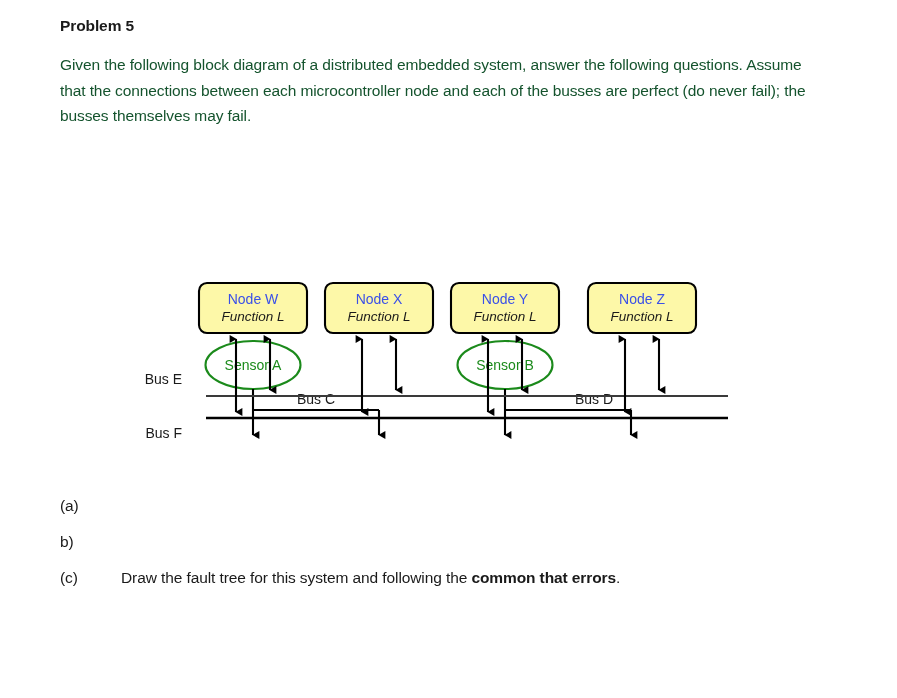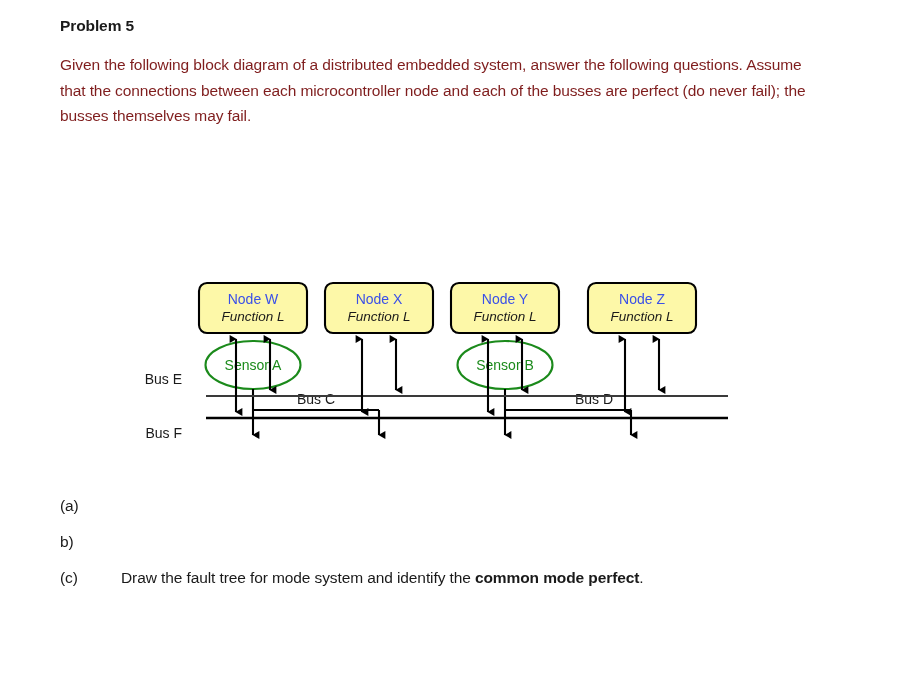--- a/index.html
+++ b/index.html
@@ -33,21 +33,21 @@
     color: #1a1a1a;
   }
 
   .intro-block {
     position: absolute;
     left: 44px;
     top: 52px;
     width: 770px;
     font-size: 15.5px;
     line-height: 25.5px;
-    color: #7f1d1d;
+    color: #14532d;
     letter-spacing: -0.1px;
   }
 
   .diagram-wrap {
     position: absolute;
     left: 0px;
     top: 160px;
     width: 897px;
     height: 300px;
   }
@@ -219,18 +219,18 @@
     <div class="q-row">
       <span class="q-marker">(a)</span>
     </div>
 
     <div class="q-row">
       <span class="q-marker">b)</span>
     </div>
 
     <div class="q-row">
       <span class="q-marker">(c)</span>
-      <span class="q-text"><span>Draw the fault tree for mode system and identify the </span><b>common mode perfect</b><span>.</span></span>
+      <span class="q-text"><span>Draw the fault tree for this system and following the </span><b>common that errors</b><span>.</span></span>
     </div>
 
   </div>
 
 </div>
 
 </body></html>

